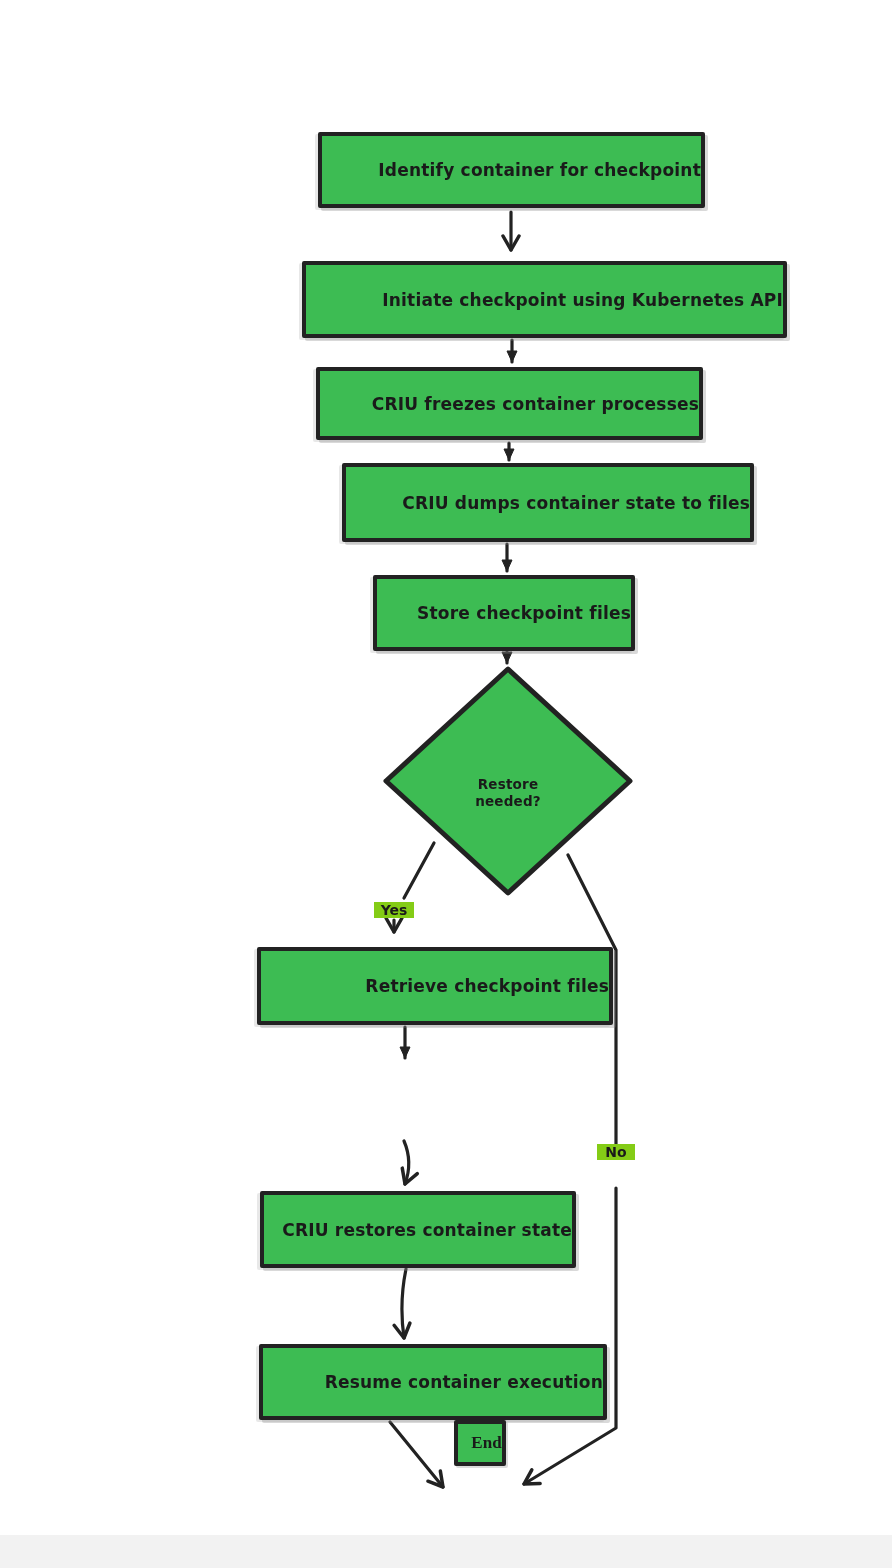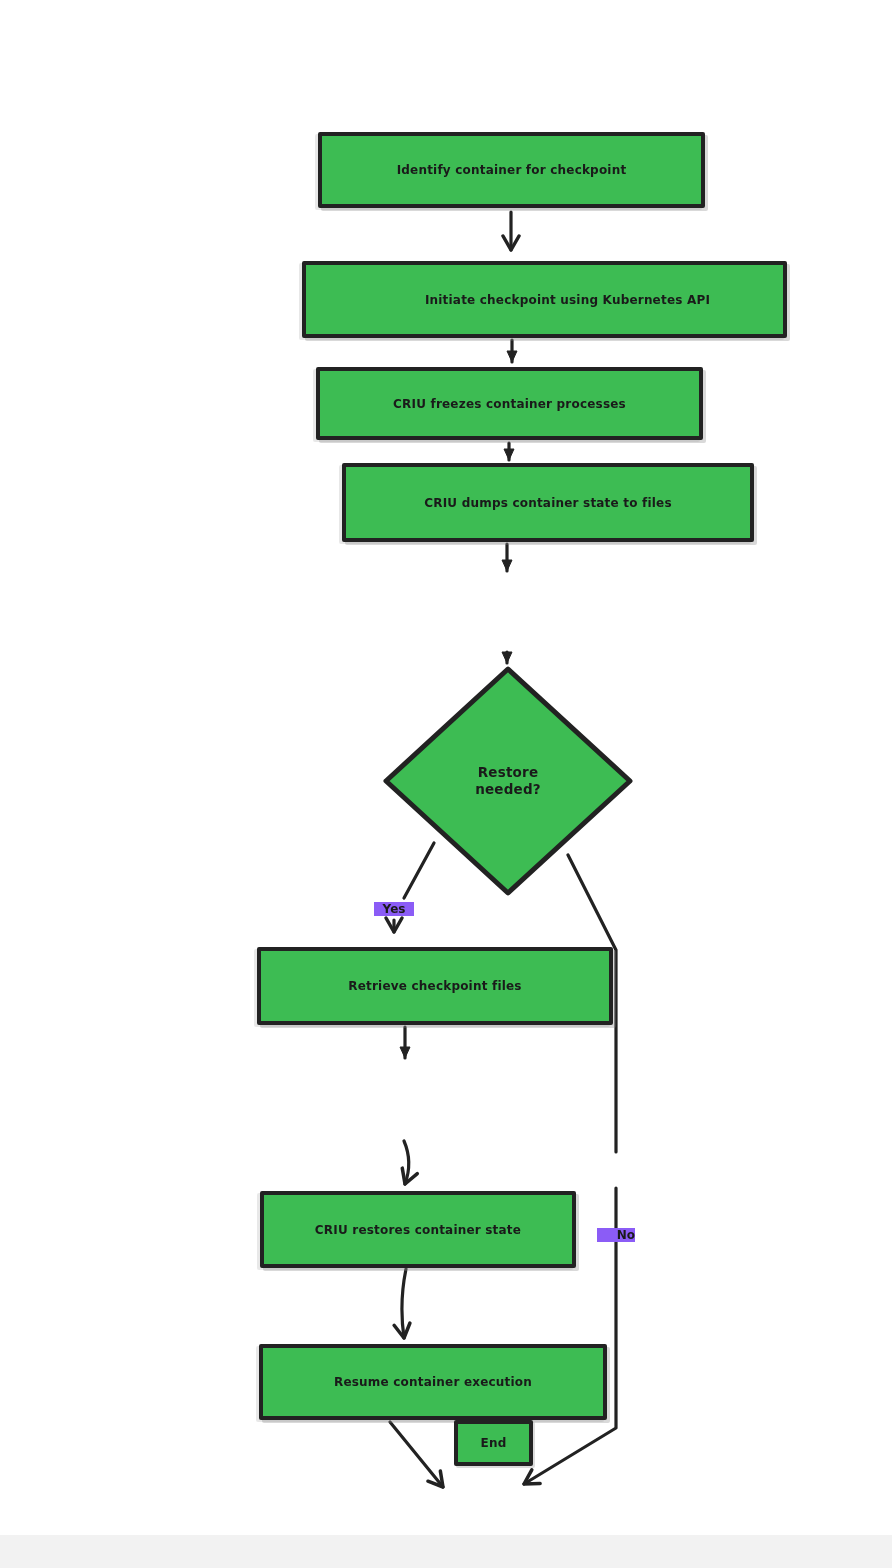--- a/index.html
+++ b/index.html
@@ -18,62 +18,62 @@
     pointer-events: none;
   }
   .node {
     position: absolute;
     box-sizing: border-box;
     background: #3dbc53;
     border: 4px solid #222222;
     border-radius: 2px;
     display: flex;
     align-items: center;
-    justify-content: center;
+    justify-content: flex-end;
     text-align: center;
     color: #1a1a1a;
-    font-size: 12px;
+    font-size: 17px;
     font-weight: bold;
     letter-spacing: 0.2px;
     box-shadow: 3px 3px 0 rgba(130,130,130,0.30), -3px 2px 0 rgba(130,130,130,0.18);
   }
   .node-identify { left: 318px; top: 132px; width: 387px; height: 76px; }
   .node-initiate { left: 302px; top: 261px; width: 485px; height: 77px; padding-left: 46px; }
   .node-freeze   { left: 316px; top: 367px; width: 387px; height: 73px; }
   .node-dump     { left: 302px; top: 463px; width: 412px; height: 79px; margin-left: 40px; }
   .node-store    { left: 373px; top: 575px; width: 262px; height: 76px; }
   .node-retrieve { left: 257px; top: 947px; width: 356px; height: 78px; }
   .node-create   { left: 259px; top: 1063px; width: 293px; height: 76px; }
   .node-restore  { left: 260px; top: 1191px; width: 316px; height: 77px; }
   .node-resume   { left: 259px; top: 1344px; width: 348px; height: 76px; }
-  .node-end      { left: 454px; top: 1420px; width: 79px; height: 46px; box-shadow: 2px 2px 0 rgba(130,130,130,0.28); }
+  .node-end      { left: 454px; top: 1420px; width: 52px; height: 46px; box-shadow: 2px 2px 0 rgba(130,130,130,0.28); font-family: Liberation Serif, serif; }
   .decision-label {
     position: absolute;
     left: 468px; top: 752px;
     width: 80px; height: 58px;
     display: flex;
-    align-items: center;
+    align-items: flex-end;
     justify-content: center;
     text-align: center;
     color: #1a1a1a;
     font-size: 13.5px;
     font-weight: bold;
     line-height: 1.25;
     letter-spacing: 0.2px;
   }
   .edge-label {
     position: absolute;
     color: #1a1a1a;
-    font-size: 12px;
+    font-size: 14px;
     font-weight: bold;
     text-align: center;
-    background: #8b5cf6;
+    background: #84cc16;
   }
   .edge-label-yes { left: 374px; top: 902px; width: 40px; }
-  .edge-label-no  { left: 597px; top: 1228px; width: 38px; text-align: right; }
+  .edge-label-no  { left: 597px; top: 1144px; width: 38px; }
   .bottom-band {
     position: absolute;
     left: 0; top: 1535px;
     width: 892px; height: 33px;
     background: #f2f2f2;
   }
 </style>
 </head>
 <body>
 
@@ -116,20 +116,23 @@
   </div>
 
   <div class="node node-freeze">
     <span>CRIU freezes container processes</span>
   </div>
 
   <div class="node node-dump">
     <span>CRIU dumps container state to files</span>
   </div>
 
+  <div class="node node-store">
+    <span>Store checkpoint files</span>
+  </div>
 
   <div class="decision-label">
     <span>Restore needed?</span>
   </div>
 
   <div class="edge-label edge-label-yes">Yes</div>
   <div class="edge-label edge-label-no">No</div>
 
   <div class="node node-retrieve">
     <span>Retrieve checkpoint files</span>

